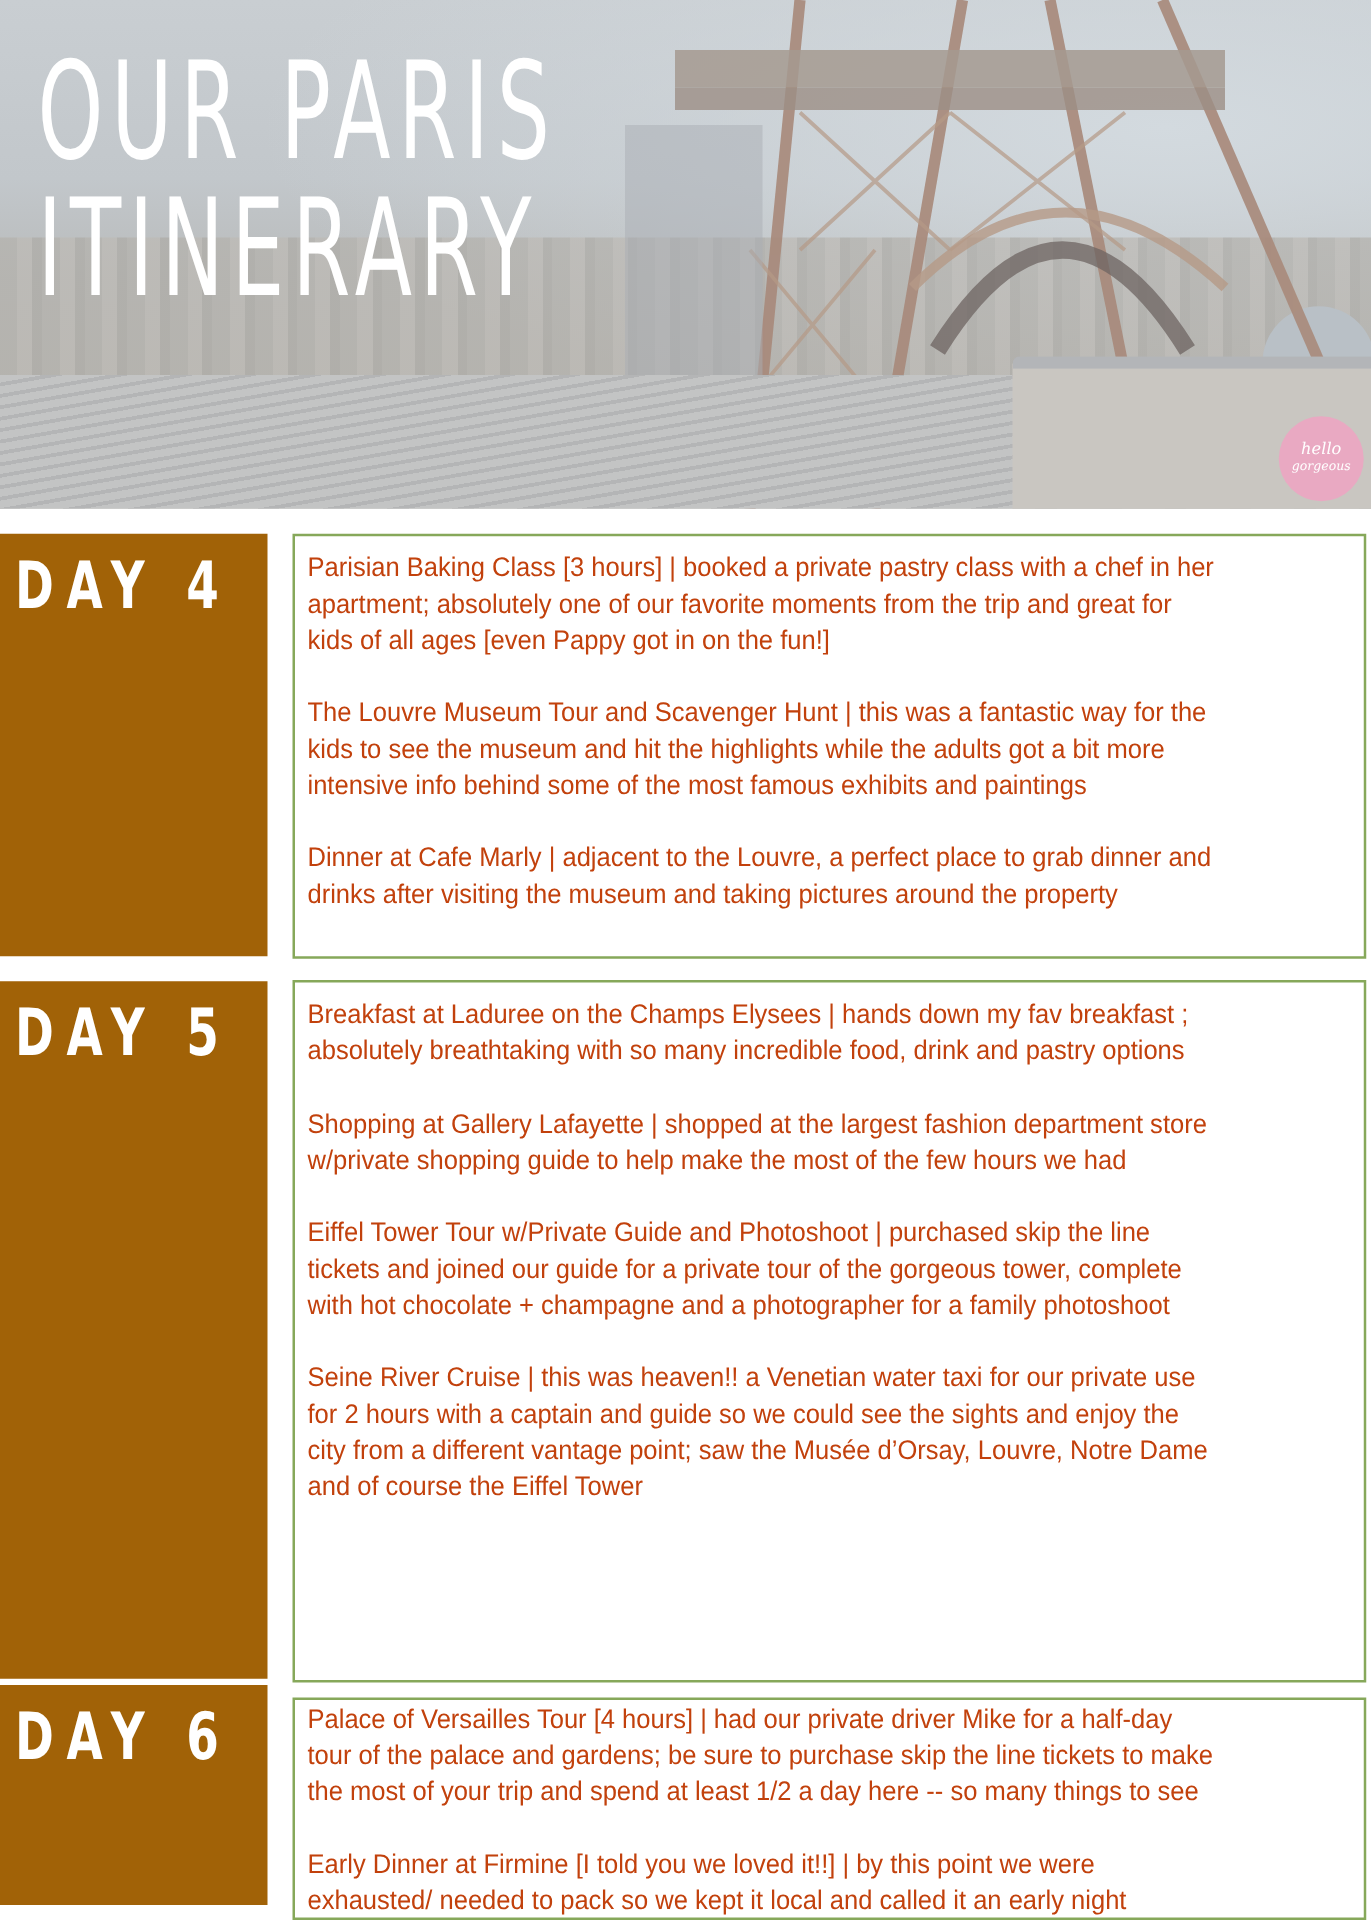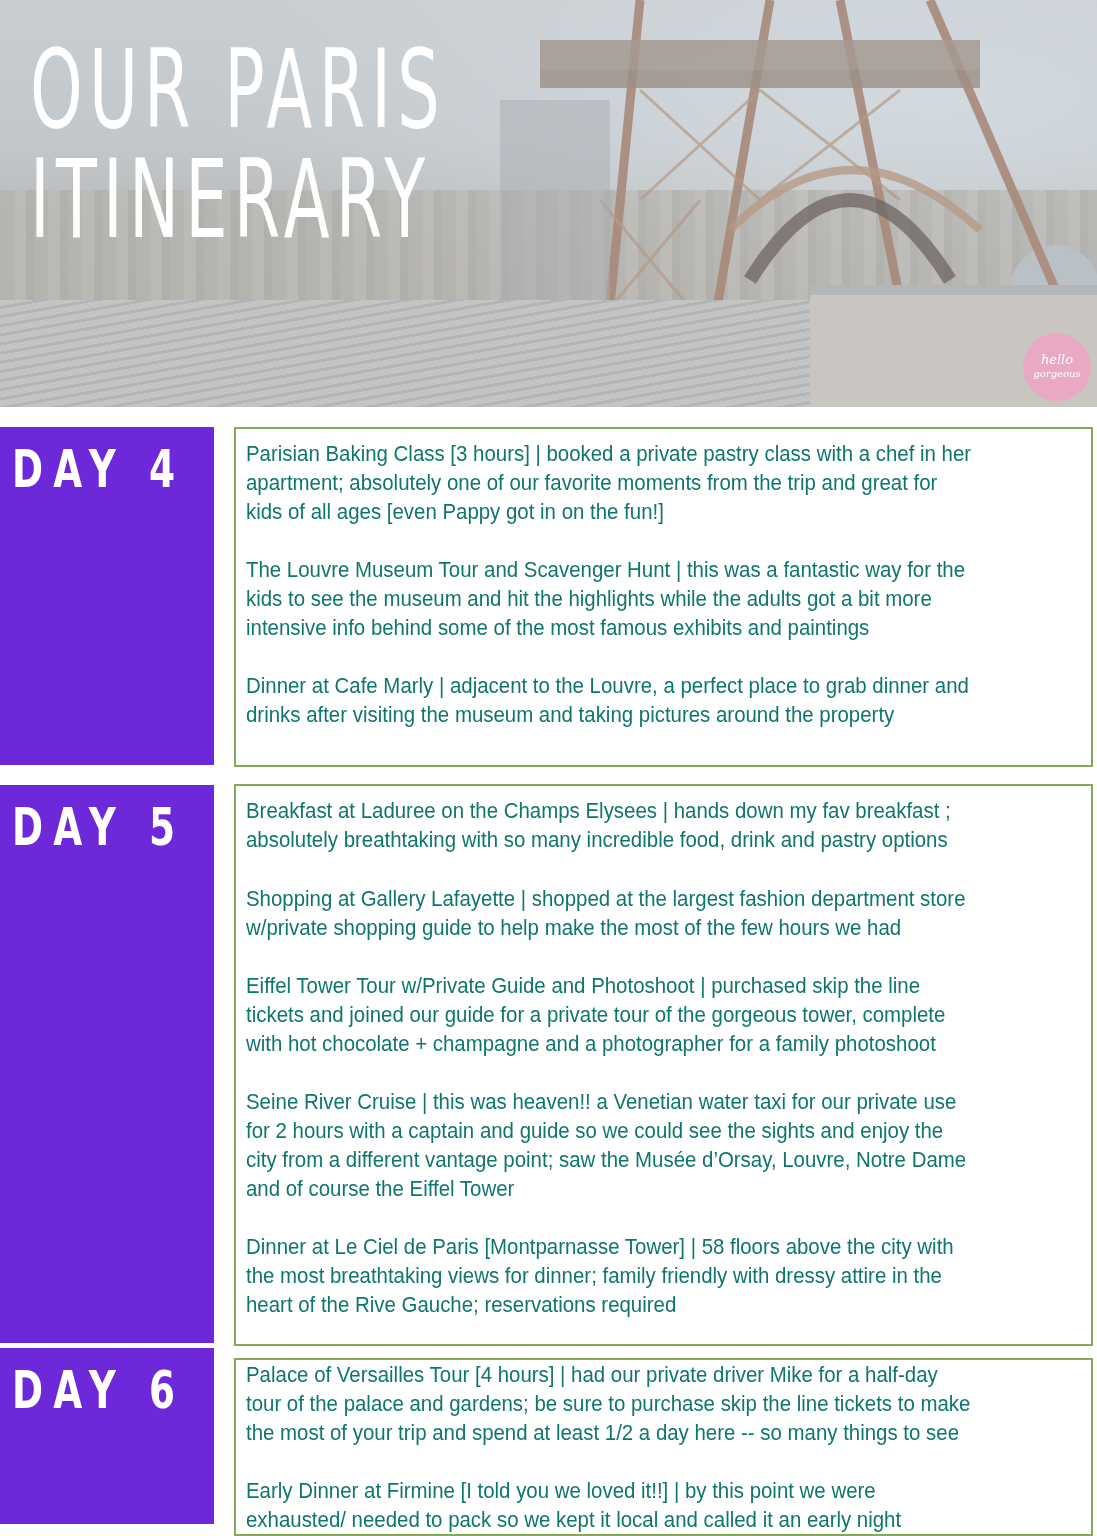--- a/index.html
+++ b/index.html
@@ -37,35 +37,35 @@
       font-size: 19px; letter-spacing: 4.3px; white-space: nowrap;
     }
     .badge {
       position: absolute; left: 1023px; top: 333px; width: 68px; height: 68px;
       border-radius: 50%; background: #e9a9c2; color: #fff;
       font-family: "DejaVu Serif", serif; font-style: italic; font-size: 13px;
       line-height: 14px; text-align: center; display: flex; flex-direction: column;
       justify-content: center; align-items: center;
     }
     .day-label {
-      position: absolute; left: 0; width: 214px; background: #6d28d9;
+      position: absolute; left: 0; width: 214px; background: #a16207;
     }
     .day-label span {
       position: absolute; left: 12px; top: 12px; color: #ffffff;
       font-family: "DejaVu Sans", sans-serif; font-weight: bold;
       font-size: 52px; line-height: 60px; letter-spacing: 14px;
       transform: scaleX(0.72); transform-origin: 0 0; white-space: nowrap;
     }
     .day-box {
       position: absolute; left: 234px; width: 859px;
       border: 2.5px solid #86a85a; background: #ffffff; box-sizing: border-box;
     }
     .entry {
       position: absolute; left: 10px; margin: 0;
-      color: #0f766e; font-size: 21.5px; line-height: 29px;
+      color: #c2410c; font-size: 21.5px; line-height: 29px;
     }
     .entry .ln { display: block; white-space: nowrap; transform: scaleX(0.95); transform-origin: 0 0; }
   </style>
 </head>
 <body>
 
 <div class="hero">
   <div class="sky"></div>
   <div class="city"></div>
   <div class="dome"></div>
@@ -135,25 +135,20 @@
     <span class="ln">Eiffel Tower Tour w/Private Guide and Photoshoot | purchased skip the line</span>
     <span class="ln">tickets and joined our guide for a private tour of the gorgeous tower, complete</span>
     <span class="ln">with hot chocolate + champagne and a photographer for a family photoshoot</span>
   </p>
   <p class="entry" style="top:302px;">
     <span class="ln">Seine River Cruise | this was heaven!! a Venetian water taxi for our private use</span>
     <span class="ln">for 2 hours with a captain and guide so we could see the sights and enjoy the</span>
     <span class="ln">city from a different vantage point; saw the Musée d’Orsay, Louvre, Notre Dame</span>
     <span class="ln">and of course the Eiffel Tower</span>
   </p>
-  <p class="entry" style="top:447px;">
-    <span class="ln">Dinner at Le Ciel de Paris [Montparnasse Tower] | 58 floors above the city with</span>
-    <span class="ln">the most breathtaking views for dinner; family friendly with dressy attire in the</span>
-    <span class="ln">heart of the Rive Gauche; reservations required</span>
-  </p>
 </div>
 
 <div class="day-label" style="top:1348px;height:176px;">
   <span>DAY 6</span>
 </div>
 <div class="day-box" style="top:1358px;height:178px;">
   <p class="entry" style="top:1px;">
     <span class="ln">Palace of Versailles Tour [4 hours] | had our private driver Mike for a half-day</span>
     <span class="ln">tour of the palace and gardens; be sure to purchase skip the line tickets to make</span>
     <span class="ln">the most of your trip and spend at least 1/2 a day here -- so many things to see</span>

